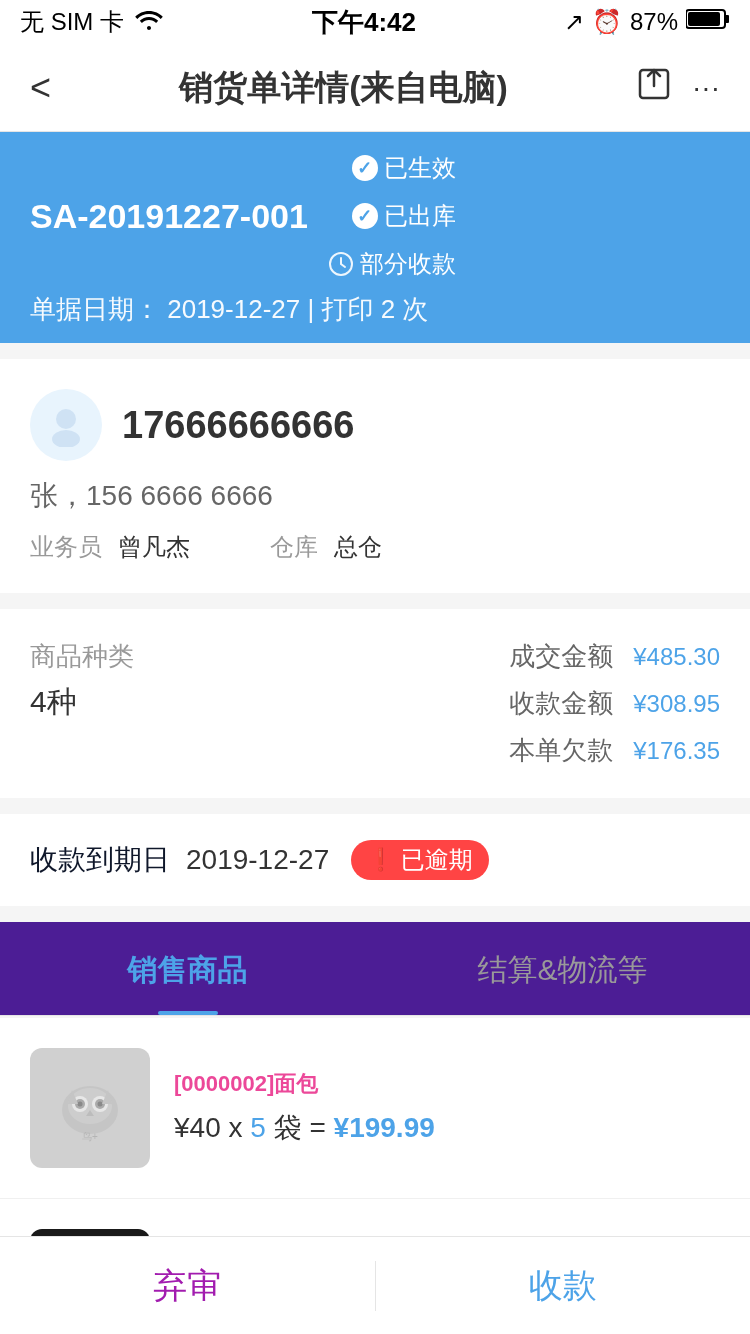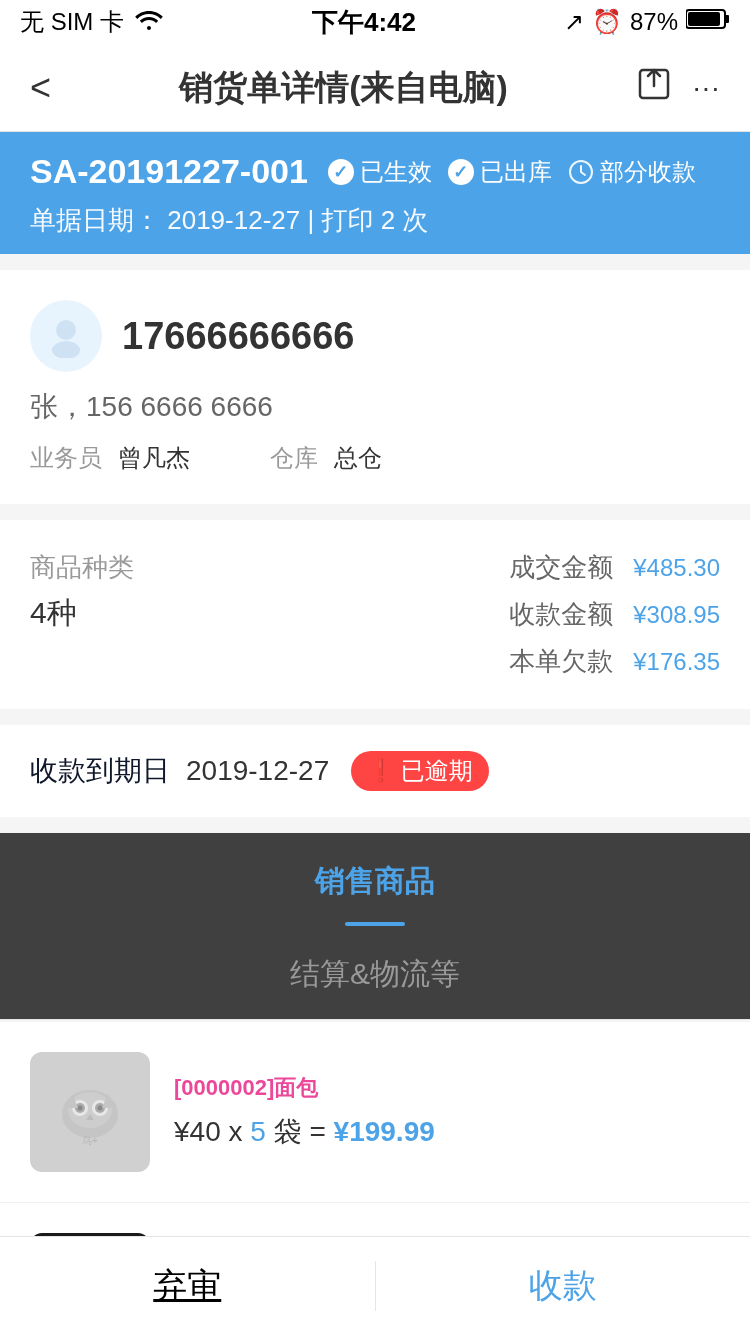--- a/index.html
+++ b/index.html
@@ -68,20 +68,21 @@
       margin-bottom: 12px;
     }
     .order-id {
       font-size: 34px;
       font-weight: 700;
     }
     .status-tags {
       display: flex;
       gap: 16px;
       align-items: flex-end;
+      flex-direction: column;
     }
     .status-tag {
       display: flex;
       align-items: center;
       gap: 6px;
       font-size: 24px;
     }
     .check-icon {
       width: 26px;
       height: 26px;
@@ -205,25 +206,24 @@
       border-radius: 24px;
       padding: 4px 16px;
       font-size: 24px;
       display: flex;
       align-items: center;
       gap: 6px;
     }
 
     
     .tabs-section {
-      background: #404040;
+      background: #4c1d95;
       margin-top: 16px;
       display: flex;
       border-bottom: 1px solid #e5e5e5;
-      flex-direction: column;
     }
     .tab {
       flex: 1;
       text-align: center;
       padding: 28px 0 24px;
       font-size: 30px;
       cursor: pointer;
       position: relative;
       color: #999;
     }
@@ -310,21 +310,21 @@
     }
     .bottom-btn {
       flex: 1;
       display: flex;
       align-items: center;
       justify-content: center;
       font-size: 34px;
       font-weight: 500;
       cursor: pointer;
     }
-    .bottom-btn.cancel { color: #000000; text-decoration: underline; }
+    .bottom-btn.cancel { color: #a21caf; }
     .bottom-btn.confirm { color: #4da3e8; }
     .bottom-divider {
       width: 1px;
       height: 50px;
       background: #e5e5e5;
       align-self: center;
     }
 
     
     .owl-placeholder {

